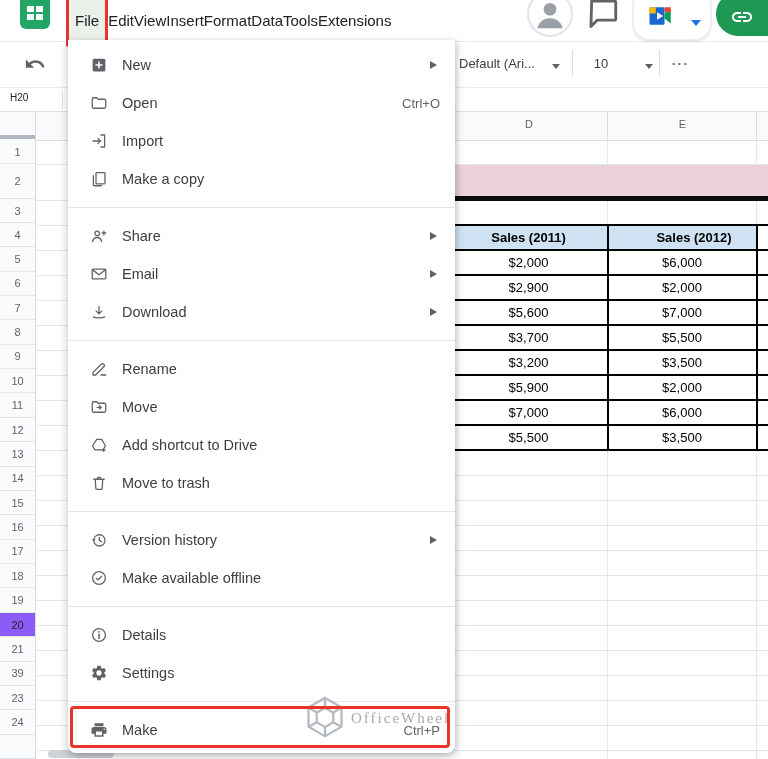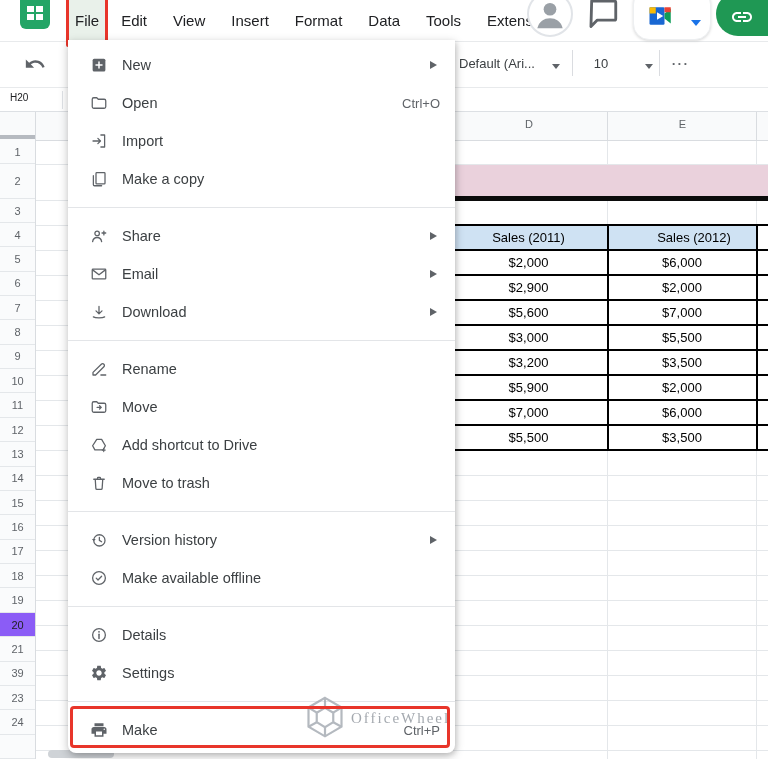--- a/index.html
+++ b/index.html
@@ -6,21 +6,21 @@
   #root{position:relative;width:768px;height:759px;background:#fff;overflow:hidden;
         font-family:"Liberation Sans",sans-serif;-webkit-font-smoothing:antialiased}
   .abs{position:absolute}
   
   .mb{left:0;top:0;width:768px;height:41px;background:#fff;border-bottom:1px solid #e8eaec;z-index:4}
   .tb{left:0;top:42px;width:768px;height:45px;background:#fff;border-bottom:1px solid #e8eaec;z-index:1}
   .fb{left:0;top:88px;width:768px;height:23px;background:#fff;border-bottom:1px solid #dde0e4;z-index:1}
   .ch{left:0;top:112px;width:768px;height:28px;background:#f9fafb;border-bottom:1px solid #d9dce0;z-index:4}
   .logo{left:20px;top:-7px;width:30px;height:36px;border-radius:6px;background:#23a566;z-index:5}
   .mbitems{left:66px;top:3px;height:35px;display:flex;align-items:center;z-index:5}
-  .mbi{padding:6px 13px;font-size:15px;color:#202124;white-space:nowrap;cursor:default}
+  .mbi{padding:6px 0;font-size:15px;color:#202124;white-space:nowrap;cursor:default}
   .mbi.active{background:#e9f1ea;border:3px solid #e8352a;border-radius:2px;padding:15px 6px}
   .chlabel{top:118px;text-align:center;font-size:11px;color:#5f6368;z-index:5}
   .chsep{top:112px;width:1px;height:28px;background:#d9dce0;z-index:5}
   .corner{left:0;top:112px;width:35px;height:28px;background:#f9fafb;border-right:1px solid #d9dce0;z-index:5}
   .cornerbar{left:0;top:135px;width:35px;height:4px;background:#b6bac0;z-index:6}
   .namebox{left:10px;top:92px;font-size:10px;color:#202124;z-index:2}
   .fbsep{left:62px;top:91px;width:1px;height:18px;background:#e0e3e7;z-index:2}
   .tbsep{top:50px;width:1px;height:26px;background:#dadce0;z-index:2}
   .dtri{width:0;height:0;border-left:4px solid transparent;border-right:4px solid transparent;border-top:5px solid #5f6368}
   .fontname{left:459px;top:56px;font-size:13px;color:#3c4043;z-index:2}
@@ -39,21 +39,21 @@
      background-image:repeating-linear-gradient(to bottom,#e4e7ea 0 1px,transparent 1px 25px)}
   .hthin{left:35px;width:733px;height:1px;background:#e4e7ea;z-index:0}
   .vthin{top:140px;width:1px;height:619px;background:#e4e7ea;z-index:0}
   .pink{left:448px;top:165px;width:320px;height:31px;background:#ead1dc;z-index:1}
   .blackbar{left:448px;top:196px;width:320px;height:5px;background:#0b0b0b;z-index:1}
   .tablebg{left:448px;top:224px;width:320px;height:227px;background:#fff;z-index:1}
   .thead{left:450px;top:226px;width:306px;height:23px;background:#cfe2f3;z-index:2}
   .hline{left:448px;width:320px;height:2px;background:#000;z-index:2}
   .vline{top:224px;width:2px;height:227px;background:#000;z-index:2}
   .tcell{position:absolute;height:25px;line-height:26px;text-align:center;font-size:13px;color:#000;z-index:3}
-  .th{font-weight:normal}
+  .th{font-weight:bold}
   .rh{left:0;top:140px;width:35px;height:619px;background:#fafbfc;border-right:1px solid #d9dce0;z-index:4;
       display:flex;flex-direction:column;box-sizing:content-box}
   .rhc{box-sizing:border-box;height:25px;border-bottom:1px solid #e4e7ea;font-size:11px;color:#5f6368;
        display:flex;align-items:center;justify-content:center}
   .rhc.sel{background:#8b5cf6;color:#202124}
   .hscroll{left:48px;top:750px;width:66px;height:8px;border-radius:4px;background:#cfd3d7;z-index:6}
   
   .menu{left:68px;top:40px;width:387px;padding:6px 0 4px;background:#fff;border-radius:0 0 8px 8px;
         box-shadow:0 3px 10px rgba(0,0,0,.25),2px 2px 4px rgba(0,0,0,.08);z-index:10}
   .mitem{height:38px;display:flex;align-items:center;padding:0 15px 0 22px;cursor:default}
@@ -166,21 +166,21 @@
   <div class="abs vline" style="left:756px"></div>
 
   <div class="tcell th" style="left:450px;top:225px;width:157px">Sales (2011)</div>
   <div class="tcell th" style="left:609px;top:225px;width:170px">Sales (2012)</div>
   <div class="tcell" style="left:450px;top:250px;width:157px">$2,000</div>
   <div class="tcell" style="left:609px;top:250px;width:146px">$6,000</div>
   <div class="tcell" style="left:450px;top:275px;width:157px">$2,900</div>
   <div class="tcell" style="left:609px;top:275px;width:146px">$2,000</div>
   <div class="tcell" style="left:450px;top:300px;width:157px">$5,600</div>
   <div class="tcell" style="left:609px;top:300px;width:146px">$7,000</div>
-  <div class="tcell" style="left:450px;top:325px;width:157px">$3,000</div>
+  <div class="tcell" style="left:450px;top:325px;width:157px">$3,700</div>
   <div class="tcell" style="left:609px;top:325px;width:146px">$5,500</div>
   <div class="tcell" style="left:450px;top:350px;width:157px">$3,200</div>
   <div class="tcell" style="left:609px;top:350px;width:146px">$3,500</div>
   <div class="tcell" style="left:450px;top:375px;width:157px">$5,900</div>
   <div class="tcell" style="left:609px;top:375px;width:146px">$2,000</div>
   <div class="tcell" style="left:450px;top:400px;width:157px">$7,000</div>
   <div class="tcell" style="left:609px;top:400px;width:146px">$6,000</div>
   <div class="tcell" style="left:450px;top:425px;width:157px">$5,500</div>
   <div class="tcell" style="left:609px;top:425px;width:146px">$3,500</div>
 

